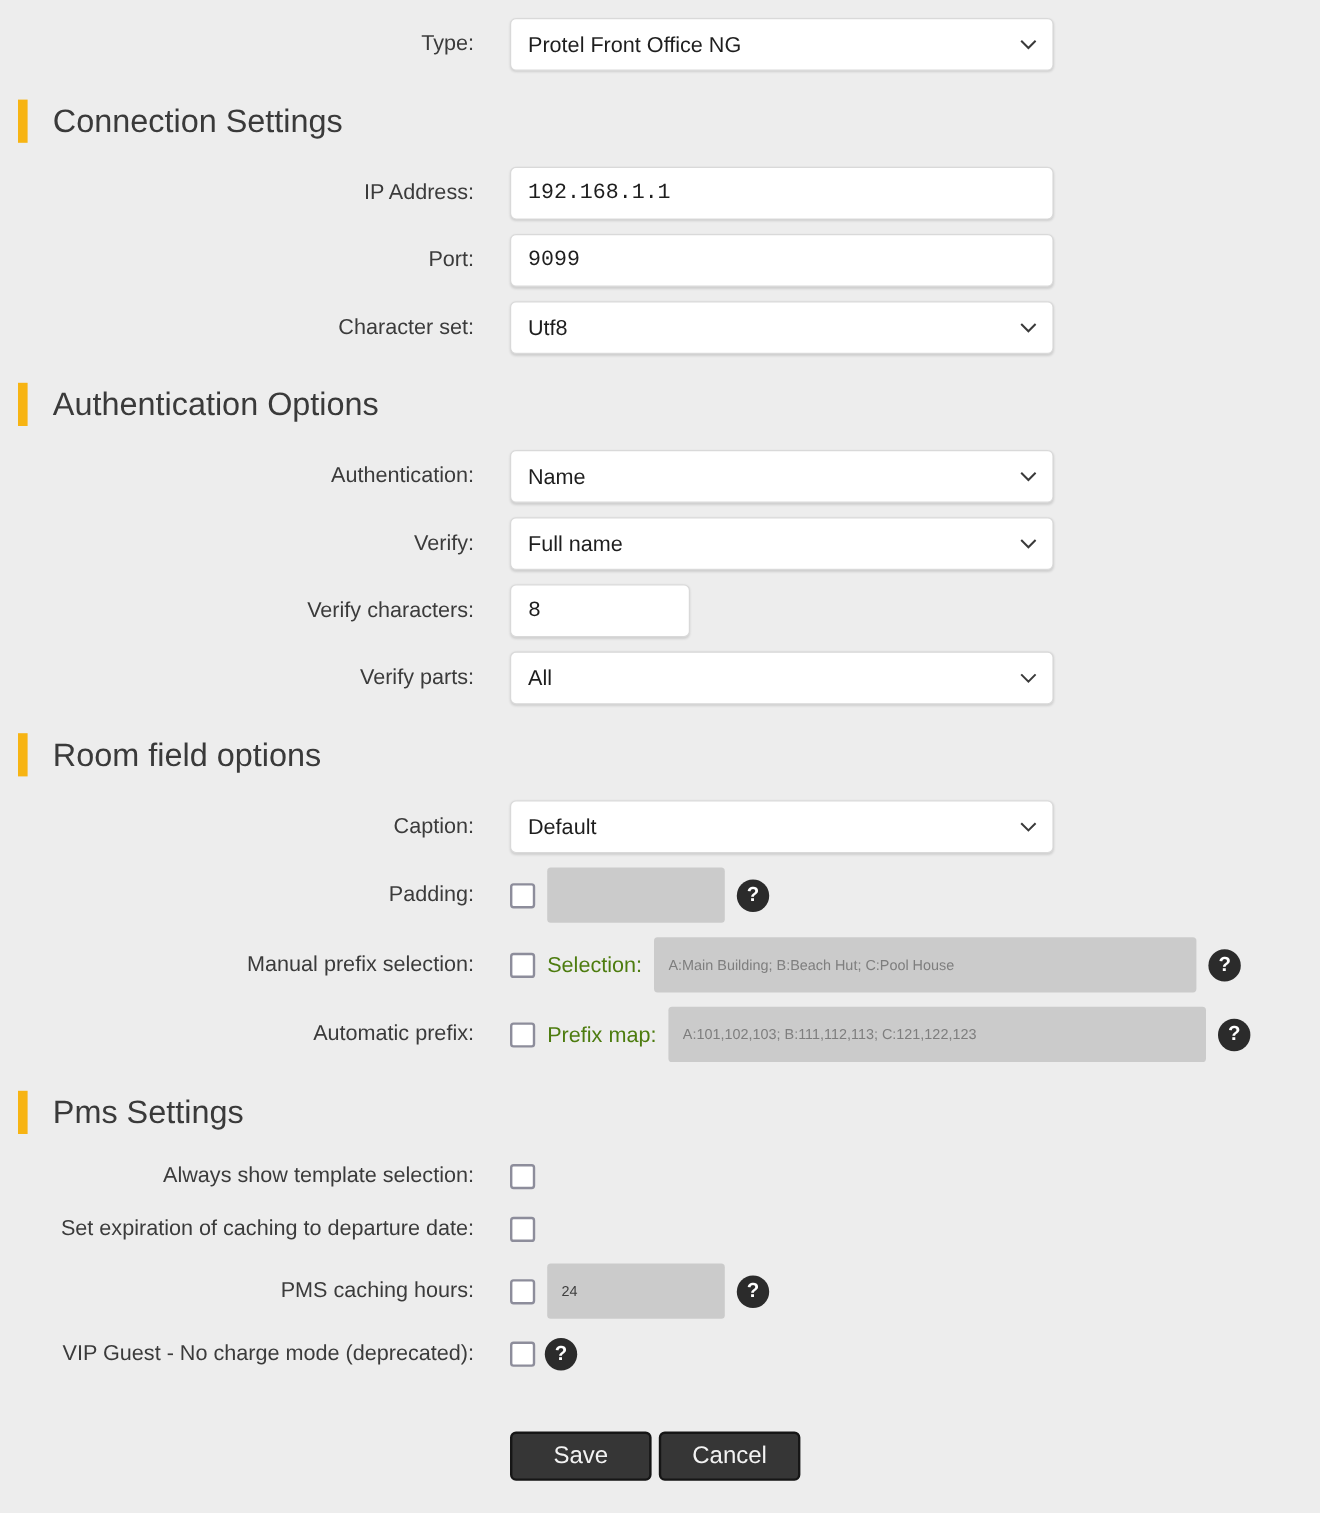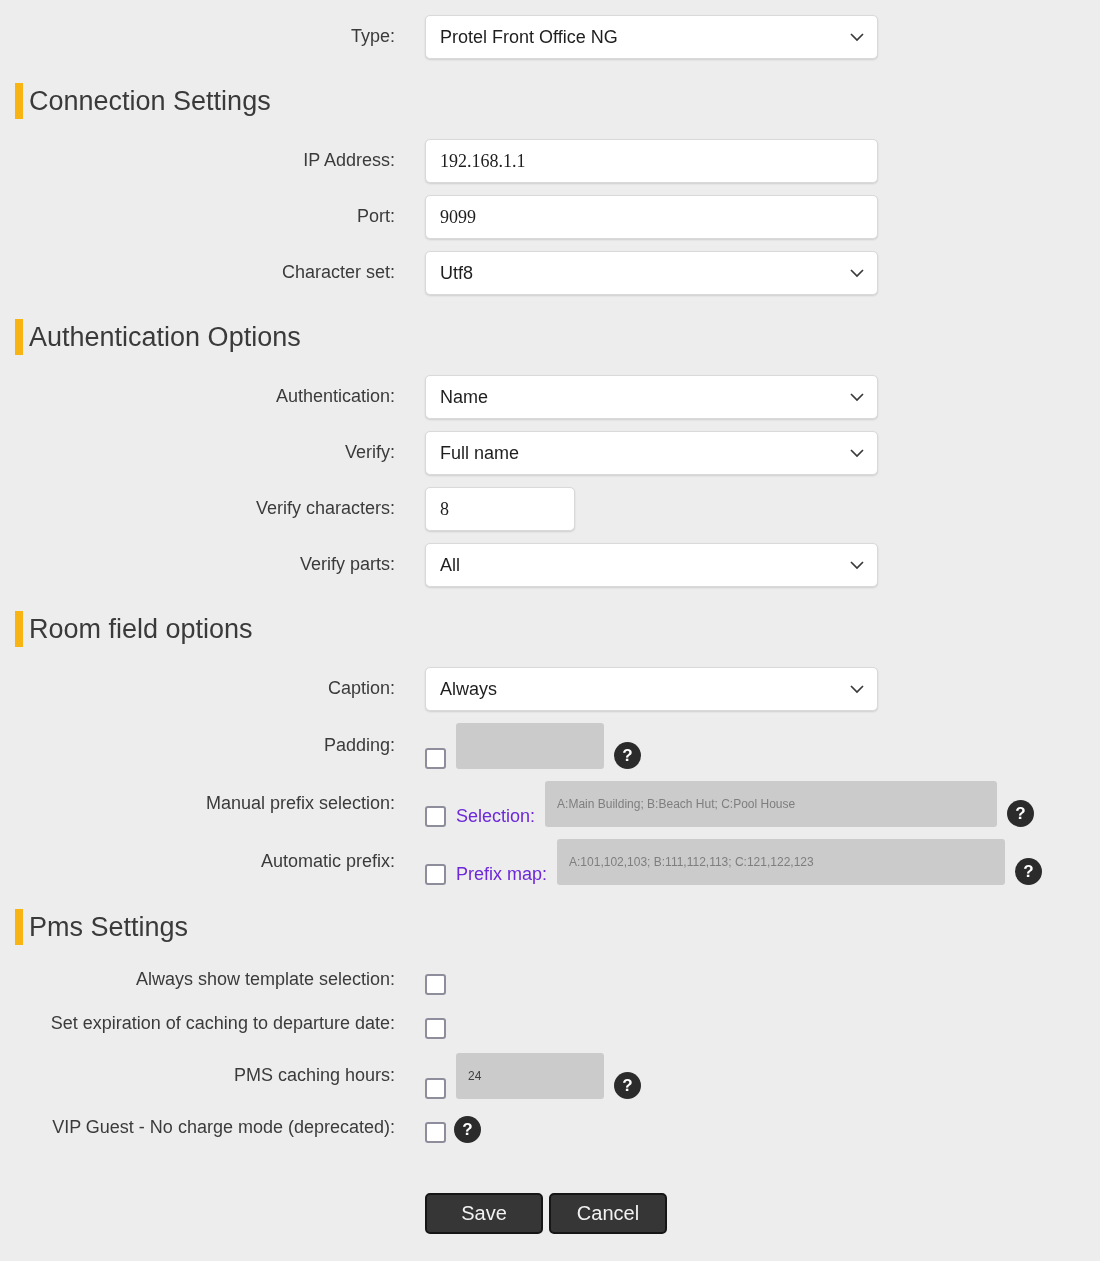--- a/index.html
+++ b/index.html
@@ -18,26 +18,26 @@
     align-items: center;
     margin-bottom: 12px;
   }
   .lbl {
     text-align: right;
     font-size: 18px;
     color: #3B3B3B;
     line-height: 1.4;
     padding-left: 12px;
   }
-  .ctrl { display: flex; align-items: flex-end; gap: 10px; }
+  .ctrl { display: flex; align-items: center; gap: 10px; }
 
   .section-header {
     display: flex;
     align-items: center;
-    gap: 6px;
+    gap: 21px;
     margin: 24px 0 20px 15px;
   }
   .bar { width: 8px; height: 36px; background: #F7B413; flex-shrink: 0; }
   .section-title { font-size: 27px; color: #3A3A3A; font-weight: 400; }
 
   .selectbox {
     width: 453px;
     height: 44px;
     background: #FFFFFF;
     border: 1px solid #D9D9D9;
@@ -55,21 +55,21 @@
   .text-input {
     width: 453px;
     height: 44px;
     background: #FFFFFF;
     border: 1px solid #D9D9D9;
     border-radius: 5px;
     box-shadow: 0 1px 2px rgba(0,0,0,0.13);
     padding: 0 14px;
     font-size: 18px;
     color: #1E1E1E;
-    font-family: Liberation Serif, serif;
+    font-family: Liberation Mono, monospace;
     outline: none;
   }
   .text-input.small { width: 150px; }
 
   .gray-input {
     height: 46px;
     background: #CBCBCB;
     border: none;
     border-radius: 3px;
     padding: 16px 12px;
@@ -89,21 +89,21 @@
     width: 21px;
     height: 21px;
     border: 2px solid #8D8D9B;
     border-radius: 3px;
     background: #FFFFFF;
     margin: 0;
     flex-shrink: 0;
     cursor: pointer;
   }
 
-  .sub-label { font-size: 18px; color: #6d28d9; white-space: nowrap; }
+  .sub-label { font-size: 18px; color: #4d7c0f; white-space: nowrap; }
 
   .help {
     width: 27px;
     height: 27px;
     border-radius: 50%;
     background: #2B2B2B;
     color: #FFFFFF;
     font-size: 17px;
     font-weight: bold;
     display: inline-flex;
@@ -228,21 +228,21 @@
 
 <div class="section-header">
   <div class="bar" style="background: rgb(247, 180, 19);"></div>
   <div class="section-title">Room field options</div>
 </div>
 
 <div class="row">
   <div class="lbl">Caption:</div>
   <div class="ctrl">
     <div class="selectbox">
-      <span class="sel-text">Always</span>
+      <span class="sel-text">Default</span>
       <svg class="chev" width="14" height="9" viewBox="0 0 14 9">
           <path d="M1 1l6 6 6-6" fill="none" stroke="#3A3A3A" stroke-width="1.7"></path>
         </svg>
     </div>
   </div>
 </div>
 
 <div class="row">
   <div class="lbl">Padding:</div>
   <div class="ctrl">

